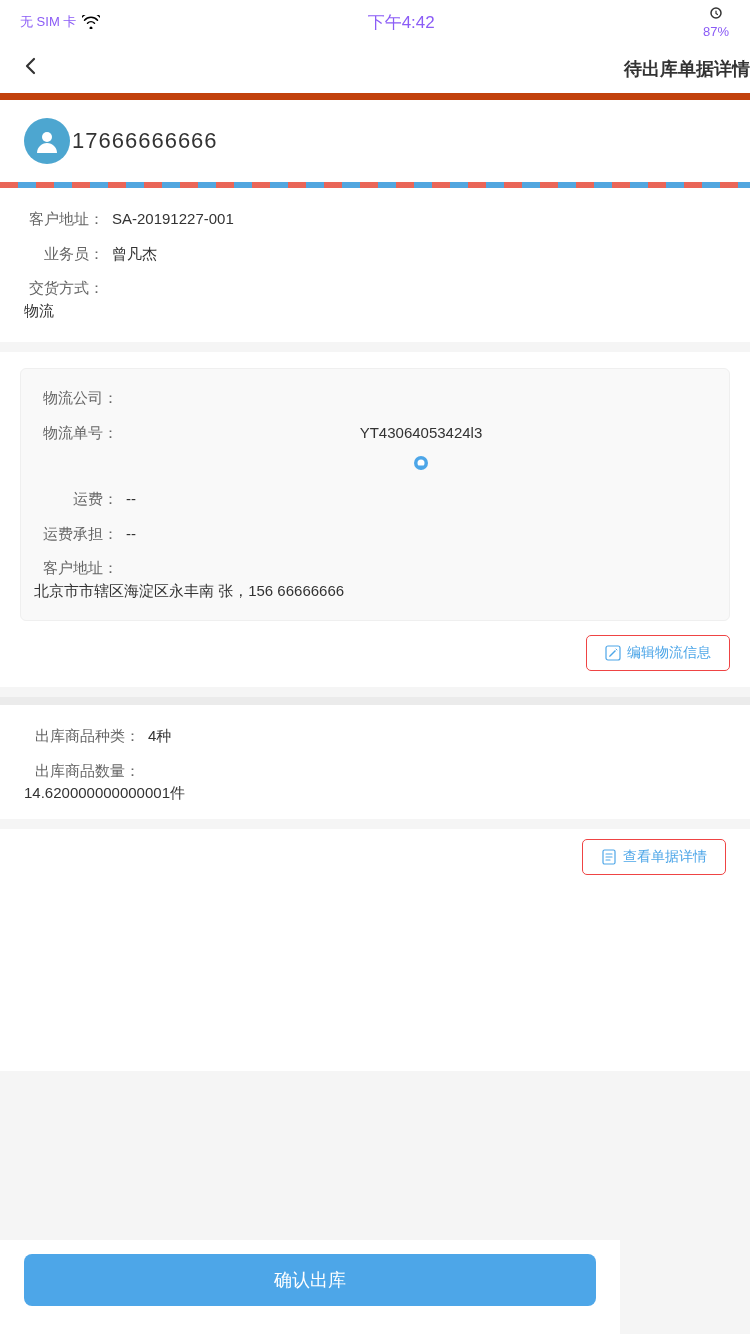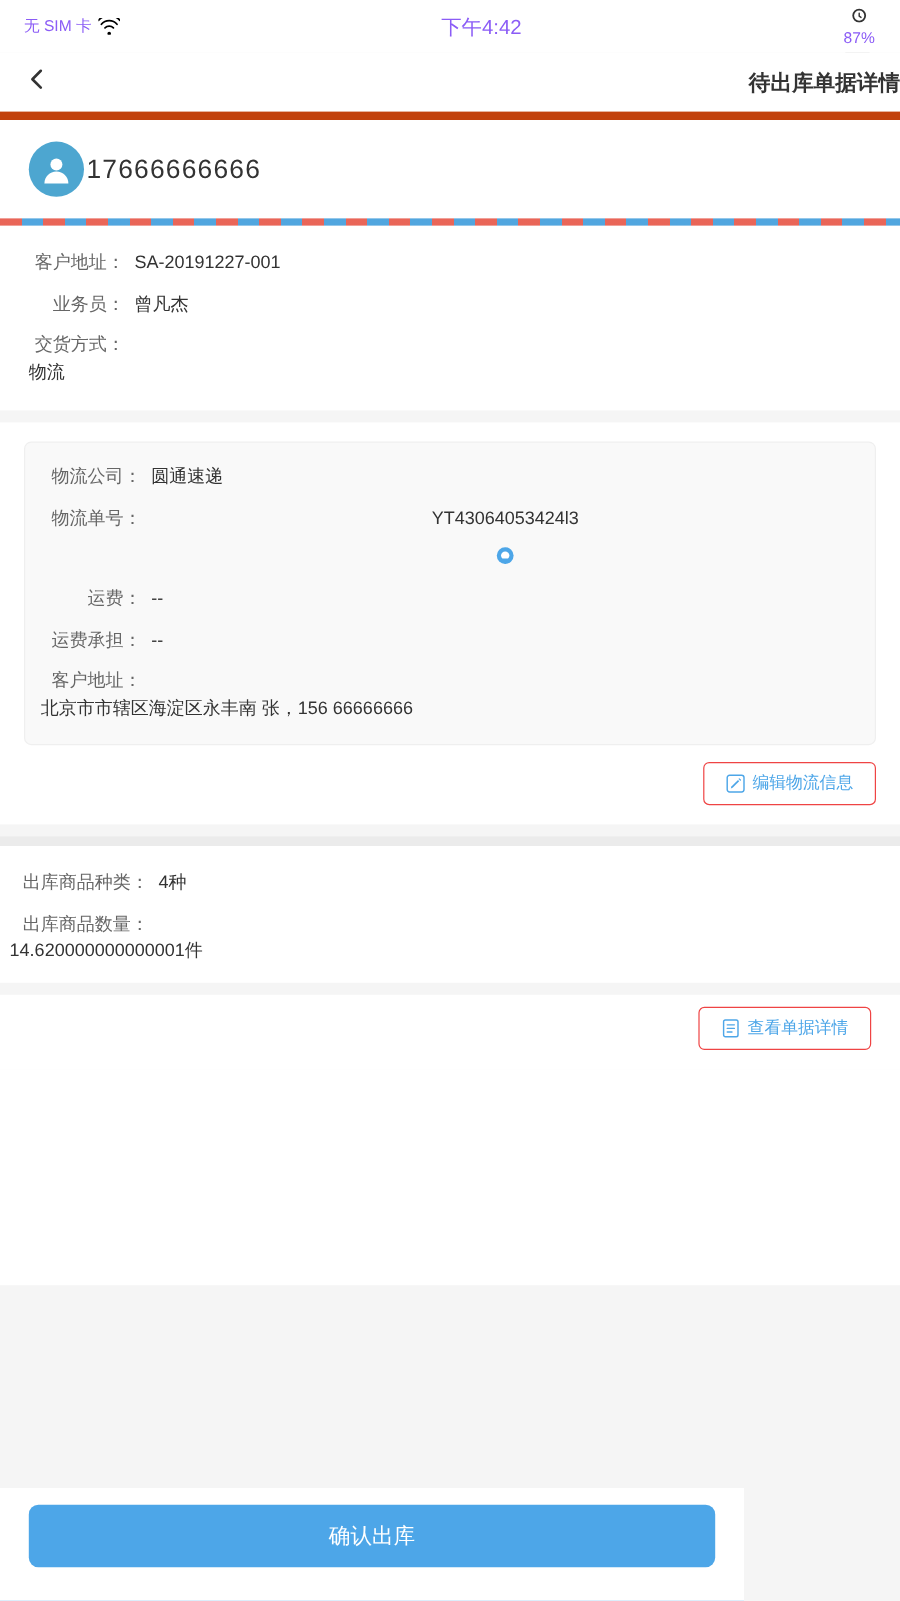--- a/index.html
+++ b/index.html
@@ -160,21 +160,21 @@
 
     
     .gray-divider {
       height: 8px;
       background: #ebebeb;
     }
 
     
     .goods-section {
       background: #fff;
-      padding: 20px 24px 14px 8px;
+      padding: 20px 24px 14px 24px;
       margin-bottom: 10px;
     }
 
     
     .view-detail-btn {
       display: flex;
       align-items: center;
       justify-content: flex-end;
       padding: 10px 24px 16px 24px;
       background: #fff;
@@ -274,21 +274,20 @@
     <div class="info-row">
       <span class="info-label">交货方式：</span>
       <span class="info-value">物流</span>
     </div>
   </div>
 
   <div class="section" style="padding: 16px 20px;">
     <div class="logistics-card">
       <div class="info-row">
         <span class="info-label">物流公司：</span>
-        <span class="info-value">圆通速递</span>
       </div>
       <div class="info-row">
         <span class="info-label">物流单号：</span>
         <span class="info-value tracking-number">
           <span>YT43064053424l3</span>
           <span class="location-icon">
             <svg width="20" height="22" viewBox="0 0 20 22" fill="none">
               <circle cx="10" cy="9" r="7" fill="#4da6e8"></circle>
               <circle cx="10" cy="9" r="3.5" fill="#fff"></circle>
               <path d="M10 16l-3-4.5h6z" fill="#4da6e8"></path>

